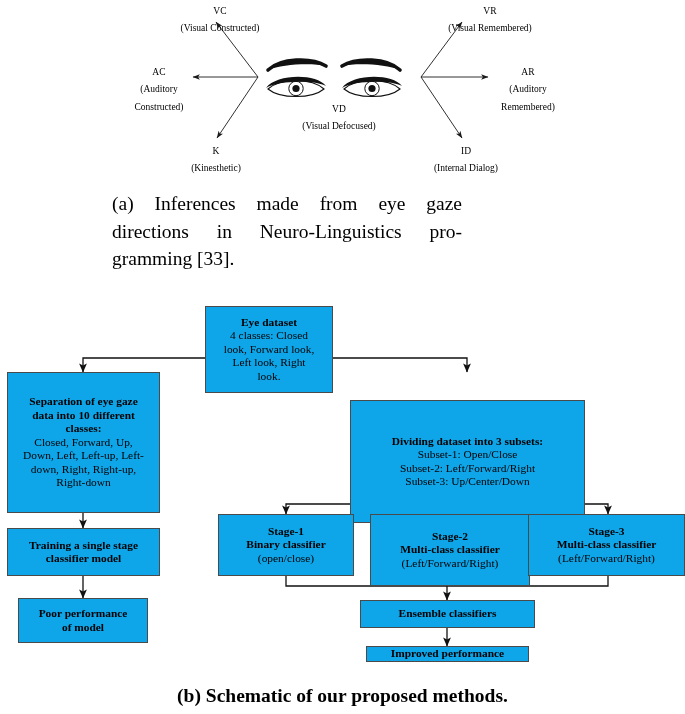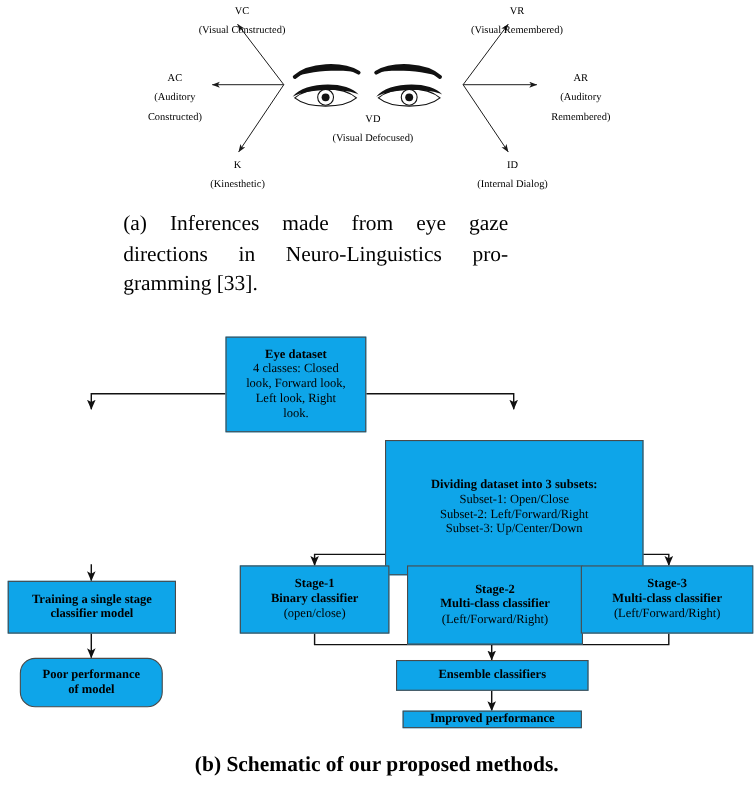--- a/index.html
+++ b/index.html
@@ -151,21 +151,21 @@
         <path d="M342,66 C357,57 387,58 400,70 C386,64 356,63 342,66 Z" fill="#111"></path>
         <path d="M342,66 C357,57 387,58 400,70" fill="none" stroke="#111" stroke-width="3.6" stroke-linecap="round"></path>
       </g>
     </svg>
 
     <div class="gaze-label" style="left:140px; top:0px; width:160px;">
       <span class="gaze-code">VC</span><br>
       <span class="gaze-desc">(Visual Constructed)</span>
     </div>
 
-    <div class="gaze-label" style="left:390px; top:0px; width:160px;">
+    <div class="gaze-label" style="left:410px; top:0px; width:160px;">
       <span class="gaze-code">VR</span><br>
       <span class="gaze-desc">(Visual Remembered)</span>
     </div>
 
     <div class="gaze-label" style="left:128px; top:61px; width:62px;">
       <span class="gaze-code">AC</span><br>
       <span class="gaze-desc">(Auditory</span><br>
       <span class="gaze-desc">Constructed)</span>
     </div>
 
@@ -241,34 +241,43 @@
     </svg>
 
     <div class="fbox" style="left:205px; top:18px; width:128px; height:87px;">
       <span class="hd">Eye dataset</span>
       <span class="bd">4 classes: Closed</span>
       <span class="bd">look, Forward look,</span>
       <span class="bd">Left look, Right</span>
       <span class="bd">look.</span>
     </div>
 
+    <div class="fbox" style="left:7px; top:84px; width:153px; height:141px;">
+      <span class="hd">Separation of eye gaze</span>
+      <span class="hd">data into 10 different</span>
+      <span class="hd">classes:</span>
+      <span class="bd">Closed, Forward, Up,</span>
+      <span class="bd">Down, Left, Left-up, Left-</span>
+      <span class="bd">down, Right, Right-up,</span>
+      <span class="bd">Right-down</span>
+    </div>
 
     <div class="fbox" style="left:350px; top:80px; width:235px; height:123px;margin-top:32px;">
       <span class="hd">Dividing dataset into 3 subsets:</span>
       <span class="bd">Subset-1: Open/Close</span>
       <span class="bd">Subset-2: Left/Forward/Right</span>
       <span class="bd">Subset-3: Up/Center/Down</span>
     </div>
 
     <div class="fbox allbold" style="left:7px; top:240px; width:153px; height:48px;">
       <span class="hd">Training a single stage</span>
       <span class="hd">classifier model</span>
     </div>
 
-    <div class="fbox allbold" style="left:18px; top:310px; width:130px; height:45px;border-radius:14px;">
+    <div class="fbox allbold" style="left:18px; top:310px; width:130px; height:45px;">
       <span class="hd">Poor performance</span>
       <span class="hd">of model</span>
     </div>
 
     <div class="fbox" style="left:218px; top:226px; width:136px; height:62px;">
       <span class="hd">Stage-1</span>
       <span class="hd">Binary classifier</span>
       <span class="bd">(open/close)</span>
     </div>
 

